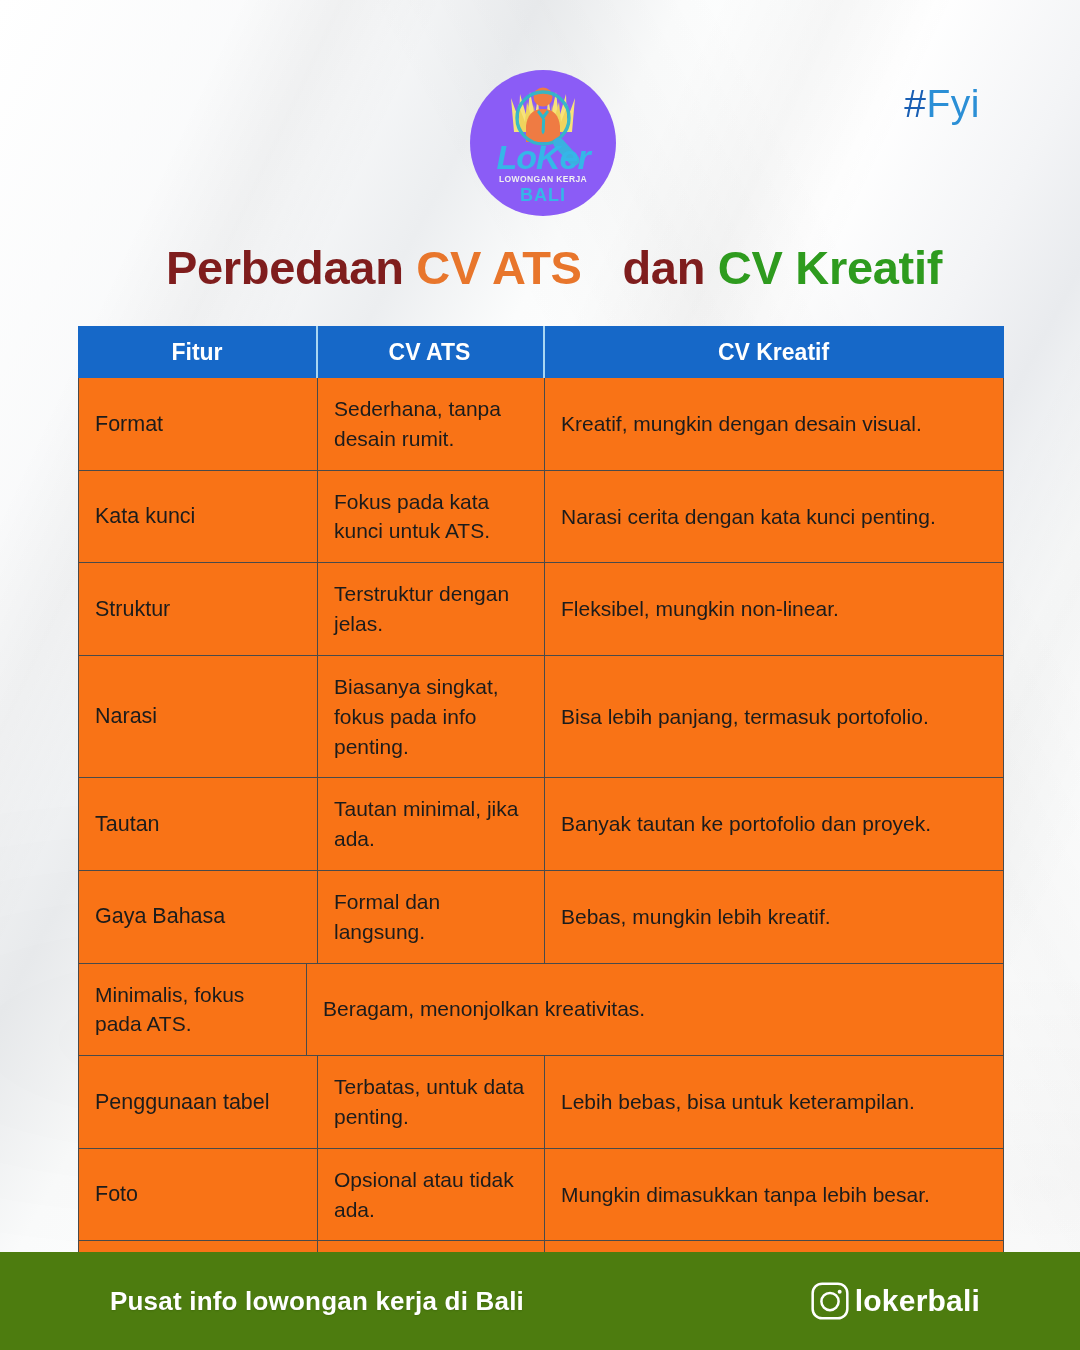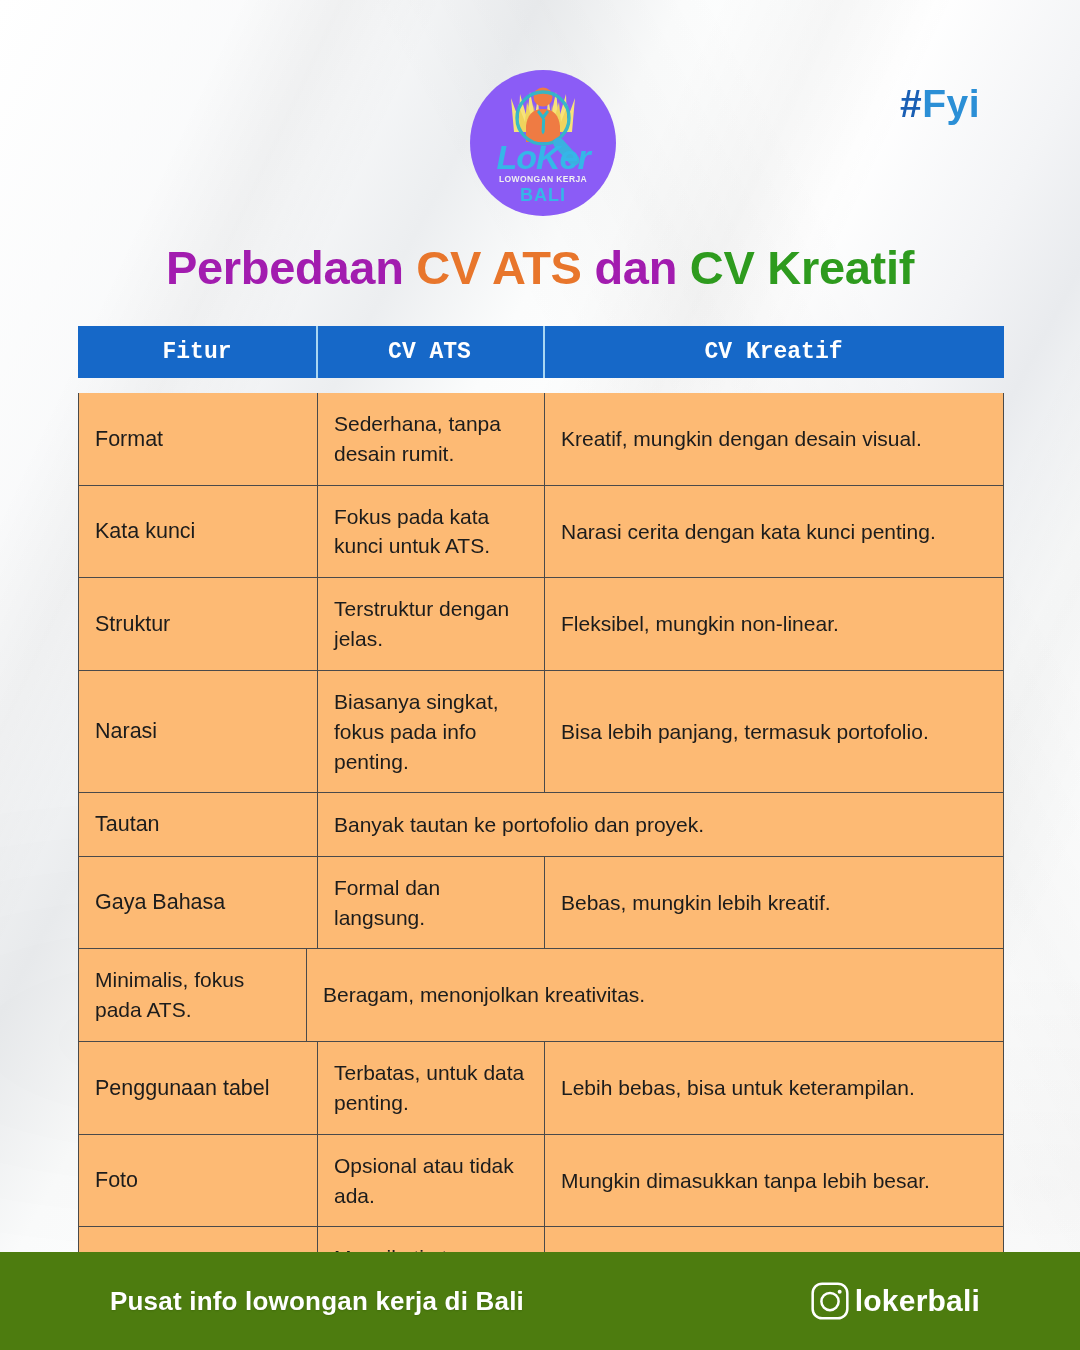--- a/index.html
+++ b/index.html
@@ -47,64 +47,63 @@
   .logo-circle {
     position:absolute; inset:0;
     border-radius:50%;
     background:#8b5cf6;
     overflow:hidden;
   }
   .logo-svg { position:absolute; inset:0; }
 
   .fyi {
     position:absolute; right:100px; top:82px;
-    font-size:39px; font-weight:bold;
+    font-size:39px; font-weight:normal;
     letter-spacing:.5px;
     white-space:nowrap;
   }
   .fyi .hash { color:#1a5fb4; }
   .fyi .word { color:#2b8fd6; }
 
   .title {
     position:absolute; left:0; right:0; top:240px;
     text-align:center;
     font-size:47px; font-weight:bold;
     letter-spacing:-0.3px;
     white-space:nowrap;
   }
-  .t-black { color:#a21caf; }
+  .t-black { color:#7f1d1d;margin-left:28px; }
   .t-orange { color:#e8762c; }
   .t-green  { color:#2e9b1e; }
 
   
   .table {
     position:absolute;
     left:78px; top:326px;
     width:926px;
   }
   .thead {
     display:flex;
     background:#1668c8;
     height:52px;
   }
   .thead .th {
     display:flex; align-items:center; justify-content:center;
     color:#ffffff; font-size:23px; font-weight:bold;
     position:relative;
-    font-family:Liberation Mono, monospace;
   }
   .thead .th + .th::before {
     content:""; position:absolute; left:0; top:0; bottom:0;
     width:2px; background:#a9d6f2;
   }
   .c1 { width:238px; flex:0 0 238px; }
   .c2 { width:227px; flex:0 0 227px; }
   .c3 { width:461px; flex:0 0 461px; }
 
-  .tbody { border:1px solid #4a4a4a; border-top:none; background:#fdba74;margin-top:15px; }
+  .tbody { border:1px solid #4a4a4a; border-top:none; background:#f97316; }
   .tr { display:flex; border-bottom:1px solid #4a4a4a; }
   .tr:last-child { border-bottom:none; }
   .td {
     padding:16px 14px 16px 16px;
     font-size:21px; line-height:1.42;
     color:#1c1c1c;
     display:flex; align-items:center;
     position:relative;
   }
   .td + .td { border-left:1px solid #4a4a4a; }
@@ -201,20 +200,21 @@
           <div class="td c2">Terstruktur dengan jelas.</div>
           <div class="td c3">Fleksibel, mungkin non-linear.</div>
         </div>
         <div class="tr">
           <div class="td c1 feature">Narasi</div>
           <div class="td c2">Biasanya singkat, fokus pada info penting.</div>
           <div class="td c3">Bisa lebih panjang, termasuk portofolio.</div>
         </div>
         <div class="tr">
           <div class="td c1 feature">Tautan</div>
+          <div class="td c2">Tautan minimal, jika ada.</div>
           <div class="td c3">Banyak tautan ke portofolio dan proyek.</div>
         </div>
         <div class="tr">
           <div class="td c1 feature">Gaya Bahasa</div>
           <div class="td c2">Formal dan langsung.</div>
           <div class="td c3">Bebas, mungkin lebih kreatif.</div>
         </div>
         <div class="tr">
           <div class="td c2">Minimalis, fokus pada ATS.</div>
           <div class="td c3">Beragam, menonjolkan kreativitas.</div>

